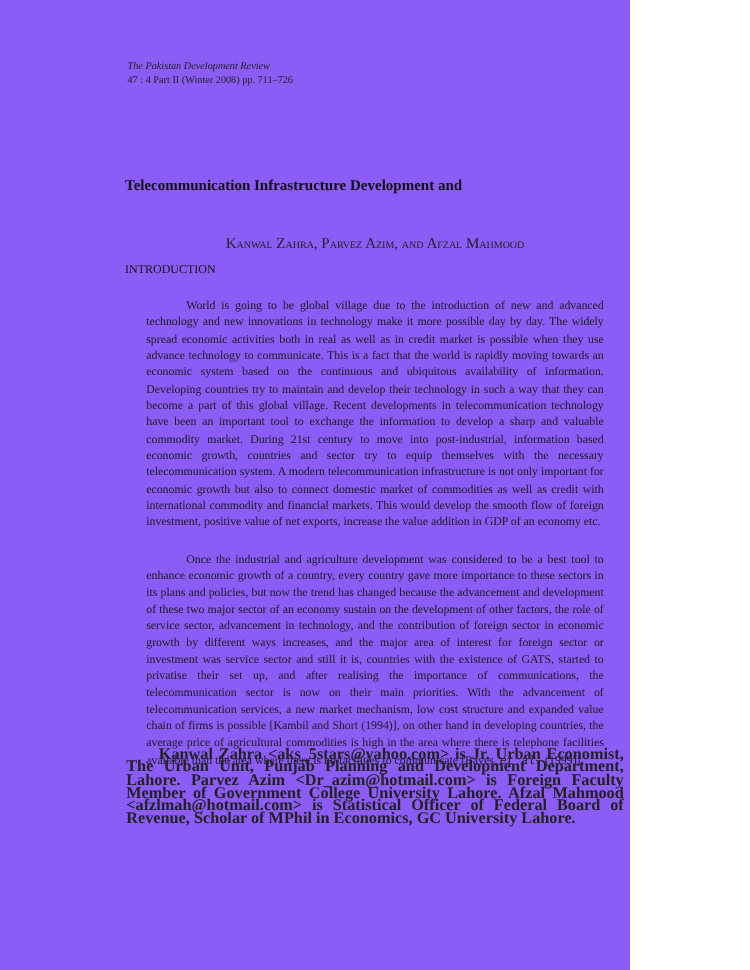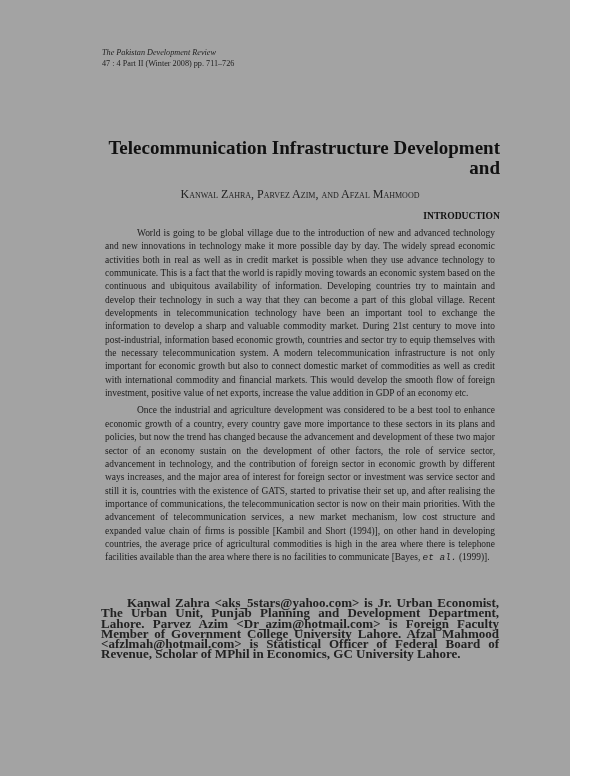--- a/index.html
+++ b/index.html
@@ -12,23 +12,23 @@
       height: 776px;
       position: relative;
       overflow: hidden;
       font-family: "Liberation Serif", "DejaVu Serif", serif;
       color: #1a1a1a;
     }
     .page {
       position: absolute;
       left: 0;
       top: 0;
-      width: 570px;
+      width: 504px;
       height: 776px;
-      background: #a3a3a3;
+      background: #8b5cf6;
     }
     .running-head {
       position: absolute;
       left: 102px;
       top: 47px;
       font-size: 8.2px;
       line-height: 11px;
       color: #222;
     }
     .running-head .journal {
@@ -36,23 +36,23 @@
       display: block;
     }
     .running-head .issue {
       display: block;
     }
     .title {
       position: absolute;
       left: 100px;
       width: 400px;
       top: 138px;
-      text-align: right;
+      text-align: left;
       font-weight: bold;
-      font-size: 19px;
+      font-size: 12px;
       line-height: 20px;
       color: #111;
       margin: 0;
     }
     .title span { display: block; }
     .authors {
       position: absolute;
       left: 100px;
       width: 400px;
       top: 188px;
@@ -60,39 +60,39 @@
       font-size: 12px;
       line-height: 12px;
       font-variant: small-caps;
       color: #222;
     }
     .section-heading {
       position: absolute;
       left: 100px;
       width: 400px;
       top: 210px;
-      text-align: right;
-      font-weight: bold;
+      text-align: left;
+      font-weight: normal;
       font-size: 9.6px;
       line-height: 12px;
       color: #111;
       margin: 0;
     }
     .body-text {
       position: absolute;
       left: 101px;
       width: 398px;
       top: 223px;
       font-size: 9.45px;
       line-height: 13.35px;
       text-align: justify;
       color: #1a1a1a;
     }
     .body-text p {
-      margin: 4px;
+      margin: 16px;
       text-indent: 32px;
     }
     .body-text em { font-style: italic; font-family: Liberation Mono, monospace; }
     .footnote {
       position: absolute;
       left: 101px;
       width: 398px;
       top: 598px;
       font-size: 13px;
       line-height: 10.3px;

